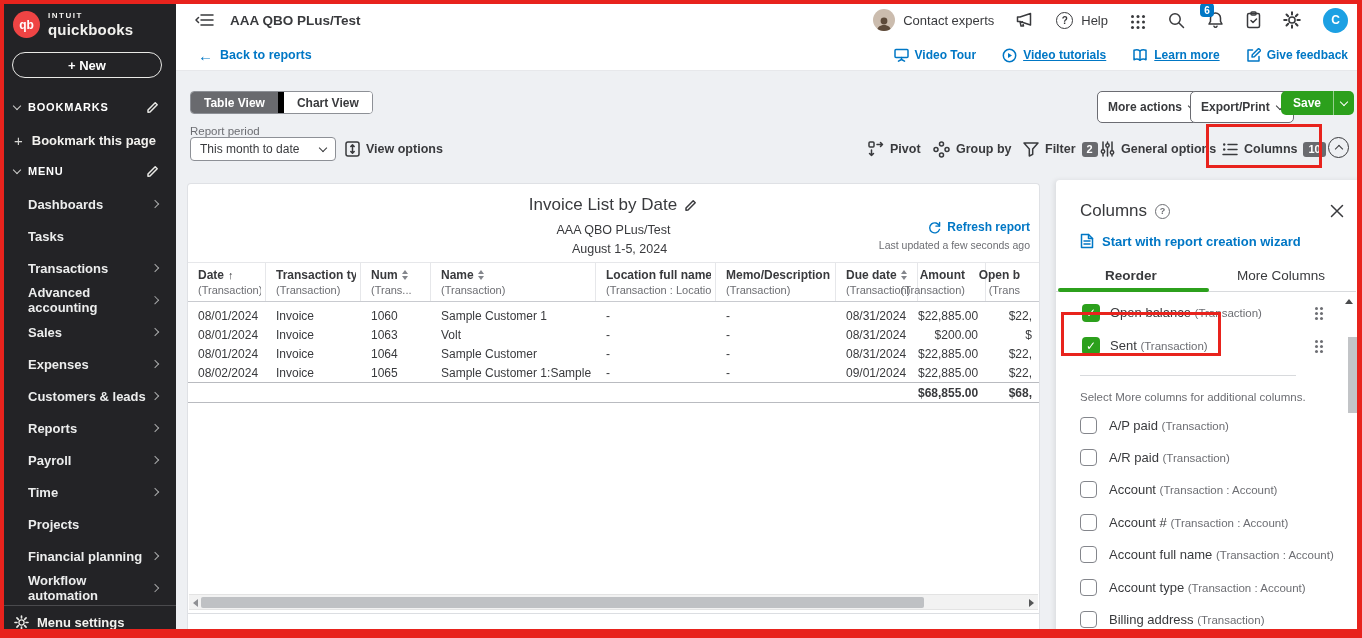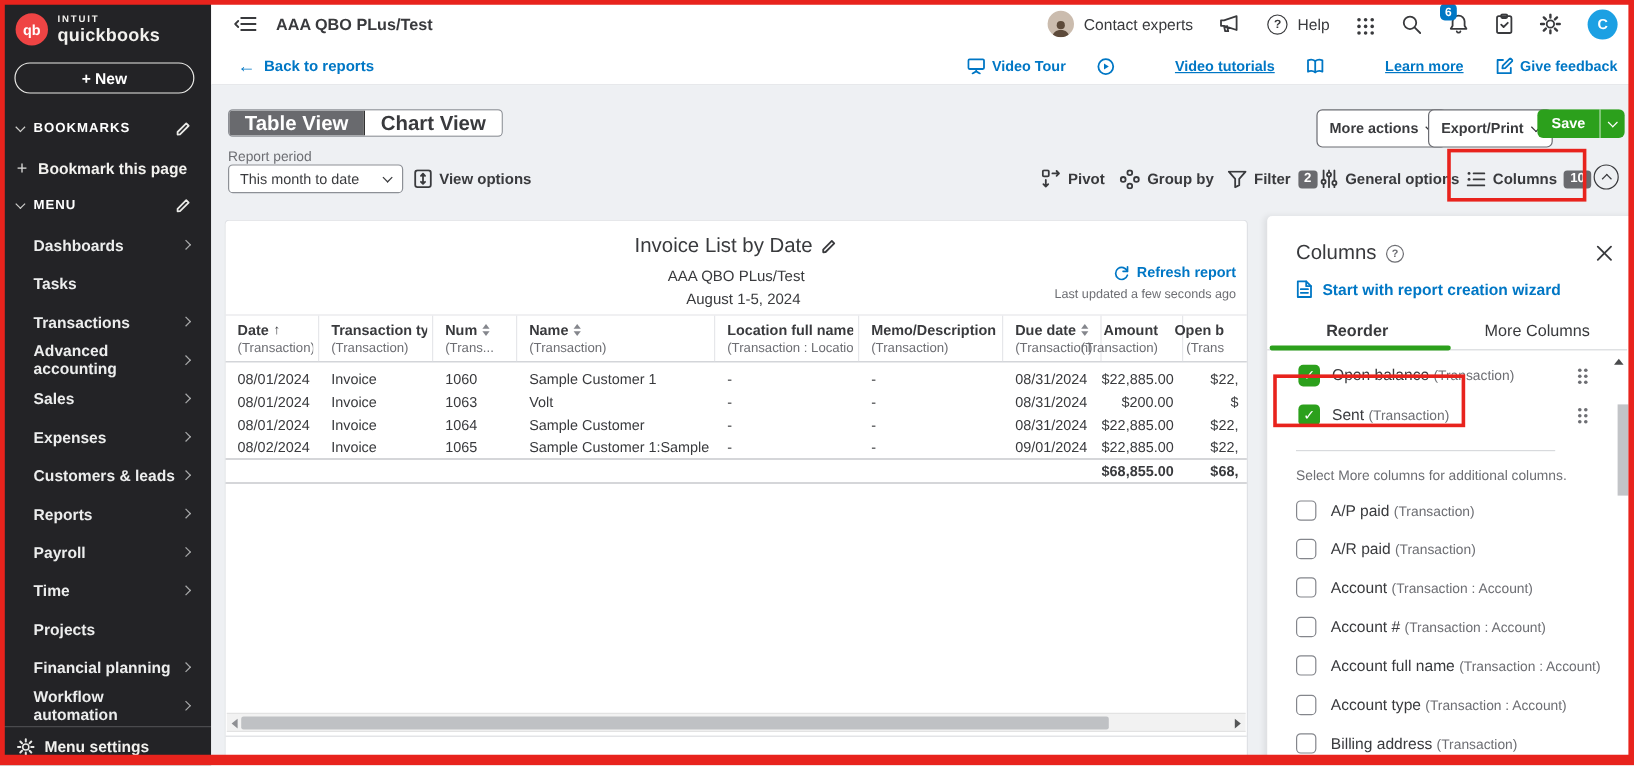--- a/index.html
+++ b/index.html
@@ -48,29 +48,29 @@
   .bell-wrap{position:relative;}
   .nbadge{position:absolute;left:-7px;top:-8px;min-width:14px;height:14px;background:#0077c5;color:#fff;border-radius:4px;
     font-size:10px;font-weight:700;display:flex;align-items:center;justify-content:center;padding:0 3px;}
   .avatar-c{width:25px;height:25px;border-radius:50%;background:#1ca0e3;color:#fff;font-size:12px;font-weight:700;display:flex;align-items:center;justify-content:center;cursor:pointer;}
 
   .subbar{position:absolute;left:176px;top:40px;right:0;height:31px;background:#fff;border-bottom:1px solid #e7e8eb;display:flex;align-items:center;}
   .back-link{margin-left:22px;display:flex;align-items:center;gap:7px;color:#0077c5;font-size:12.5px;font-weight:700;cursor:pointer;}
   .back-arrow{font-size:15px;font-weight:700;color:#0077c5;line-height:1;}
   .sub-right{position:absolute;right:14px;display:flex;align-items:center;gap:26px;}
   .blue-link{display:flex;align-items:center;gap:6px;color:#0077c5;font-size:12px;font-weight:600;cursor:pointer;}
-  .blue-link.und span{text-decoration:underline;margin-left:44px;}
+  .blue-link.und span{text-decoration:underline;}
 
   
   .content{position:absolute;left:176px;top:71px;right:0;bottom:0;background:#eef0f3;}
 
   .tabgroup{position:absolute;left:14px;top:20px;display:inline-flex;height:23px;border:1px solid #8d9096;border-radius:4px;overflow:hidden;background:#fff;}
-  .vtab{display:flex;align-items:center;padding:0 13px;font-size:17px;font-weight:700;color:#393a3d;background:#fff;cursor:pointer;}
+  .vtab{display:flex;align-items:center;padding:0 13px;font-size:12px;font-weight:700;color:#393a3d;background:#fff;cursor:pointer;}
   .vtab.active{background:#696a6e;color:#fff;}
-  .vtab+.vtab{border-left:1px solid #000000;}
+  .vtab+.vtab{border-left:6px solid #000000;}
 
   .btn{position:absolute;top:20px;height:16px;border:1px solid #6b6c72;border-radius:5px;background:#fff;
     display:inline-flex;align-items:center;gap:7px;padding:15px 10px;font-size:12px;font-weight:700;color:#393a3d;cursor:pointer;}
   .chev{width:6px;height:6px;border-right:1.6px solid #393a3d;border-bottom:1.6px solid #393a3d;transform:rotate(45deg);margin-top:-3px;}
   .chev.white{border-color:#fff;}
   .save-split{position:absolute;top:20px;left:1105px;height:24px;display:flex;border-radius:5px;overflow:hidden;cursor:pointer;}
   .save-main{background:#2ca01c;color:#fff;font-size:12px;font-weight:700;display:flex;align-items:center;padding:0 12px;}
   .save-dd{background:#2ca01c;border-left:1px solid rgba(255,255,255,.5);width:21px;display:flex;align-items:center;justify-content:center;}
 
   .rp-label{position:absolute;left:14px;top:54px;font-size:11.5px;color:#6d6e73;}

